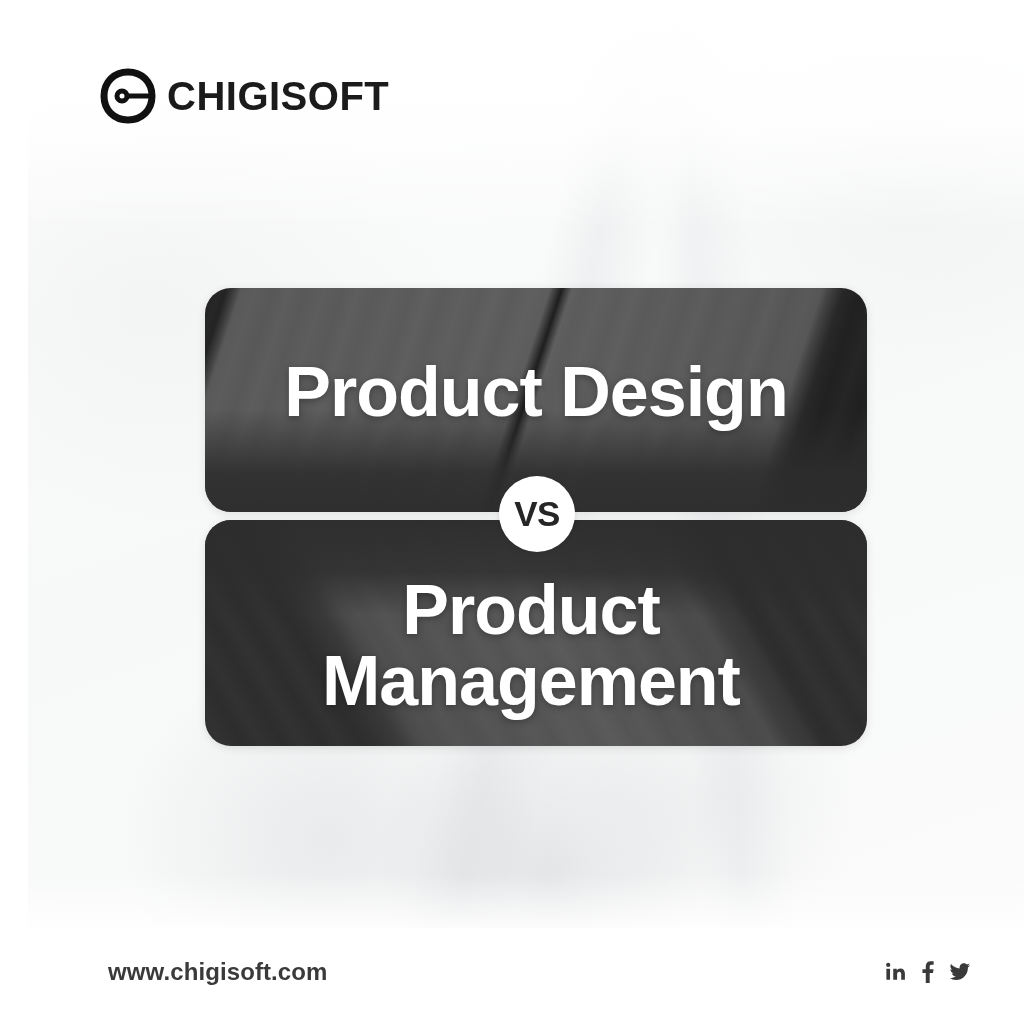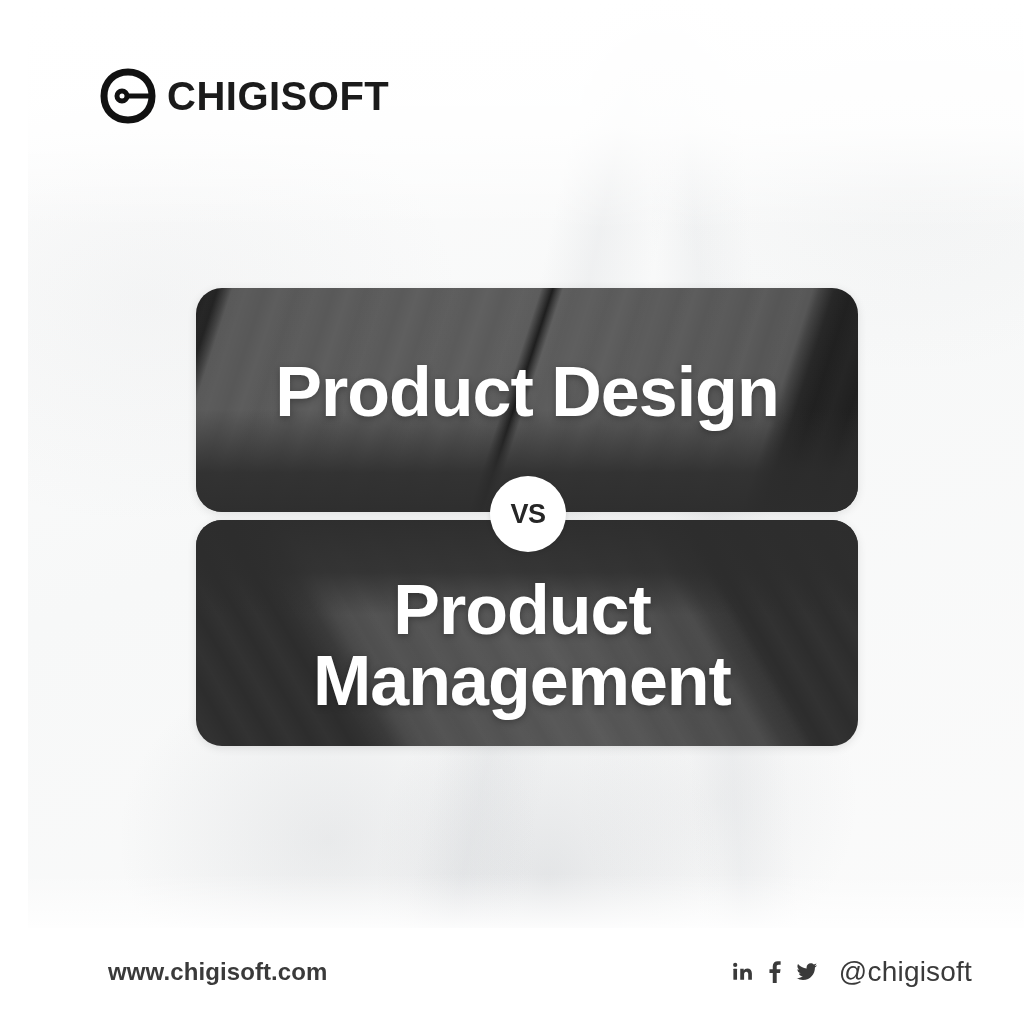--- a/index.html
+++ b/index.html
@@ -67,21 +67,21 @@
     font-weight: bold;
     letter-spacing: 0.5px;
     color: #1b1b1b;
     line-height: 1;
     white-space: nowrap;
   }
 
   
   .compare {
     position: absolute;
-    left: 168px;
+    left: 177px;
     top: 288px;
     width: 662px;
     height: 458px;
   }
 
   .card {
     position: absolute;
     left: 0;
     width: 662px;
     border-radius: 26px;
@@ -168,21 +168,21 @@
     left: 294px;
     top: 188px;
     width: 76px;
     height: 76px;
     border-radius: 50%;
     background: #ffffff;
     z-index: 8;
     display: flex;
     align-items: center;
     justify-content: center;
-    font-size: 27px;
+    font-size: 35px;
     font-weight: bold;
     color: #262626;
     letter-spacing: -0.5px;
     box-shadow: 0 1px 5px rgba(0,0,0,0.10);
   }
 
   
   .footer {
     position: absolute;
     left: 0; right: 0;
@@ -256,17 +256,16 @@
       </svg>
 
       <svg class="social-icon" width="15" height="22" viewBox="0 0 14 24">
         <path d="M9.4 24V13.1h3.6l0.6-4.2H9.4V6.2c0-1.2 0.35-2.05 2.1-2.05h2.2V0.4C13.3 0.3 12 0.15 10.5 0.15 7.3 0.15 5.1 2.1 5.1 5.7v3.2H1.5v4.2h3.6V24z" fill="currentColor"></path>
       </svg>
 
       <svg class="social-icon" width="24" height="22" viewBox="0 0 24 24">
         <path d="M23 4.6c-0.8 0.37-1.7 0.62-2.64 0.73 0.95-0.57 1.67-1.47 2.02-2.54-0.89 0.53-1.87 0.91-2.92 1.11C18.62 3 17.43 2.45 16.1 2.45c-2.53 0-4.58 2.06-4.58 4.6 0 0.36 0.04 0.71 0.12 1.05C7.83 7.9 4.46 6.07 2.2 3.29c-0.4 0.69-0.63 1.49-0.63 2.35 0 1.6 0.81 3.01 2.04 3.83-0.75-0.02-1.46-0.23-2.08-0.57v0.06c0 2.23 1.58 4.09 3.67 4.51-0.38 0.11-0.79 0.16-1.21 0.16-0.29 0-0.58-0.03-0.86-0.08 0.58 1.83 2.27 3.16 4.27 3.2-1.56 1.23-3.53 1.96-5.67 1.96-0.37 0-0.73-0.02-1.09-0.06 2.02 1.3 4.42 2.06 7 2.06 8.4 0 13-7 13-13.07 0-0.2 0-0.4-0.01-0.59C21.6 6.33 22.37 5.52 23 4.6z" fill="currentColor"></path>
       </svg>
 
-      <div class="footer-handle">@chigisoft</div>
     </div>
   </div>
 
 </div>
 
 </body></html>

